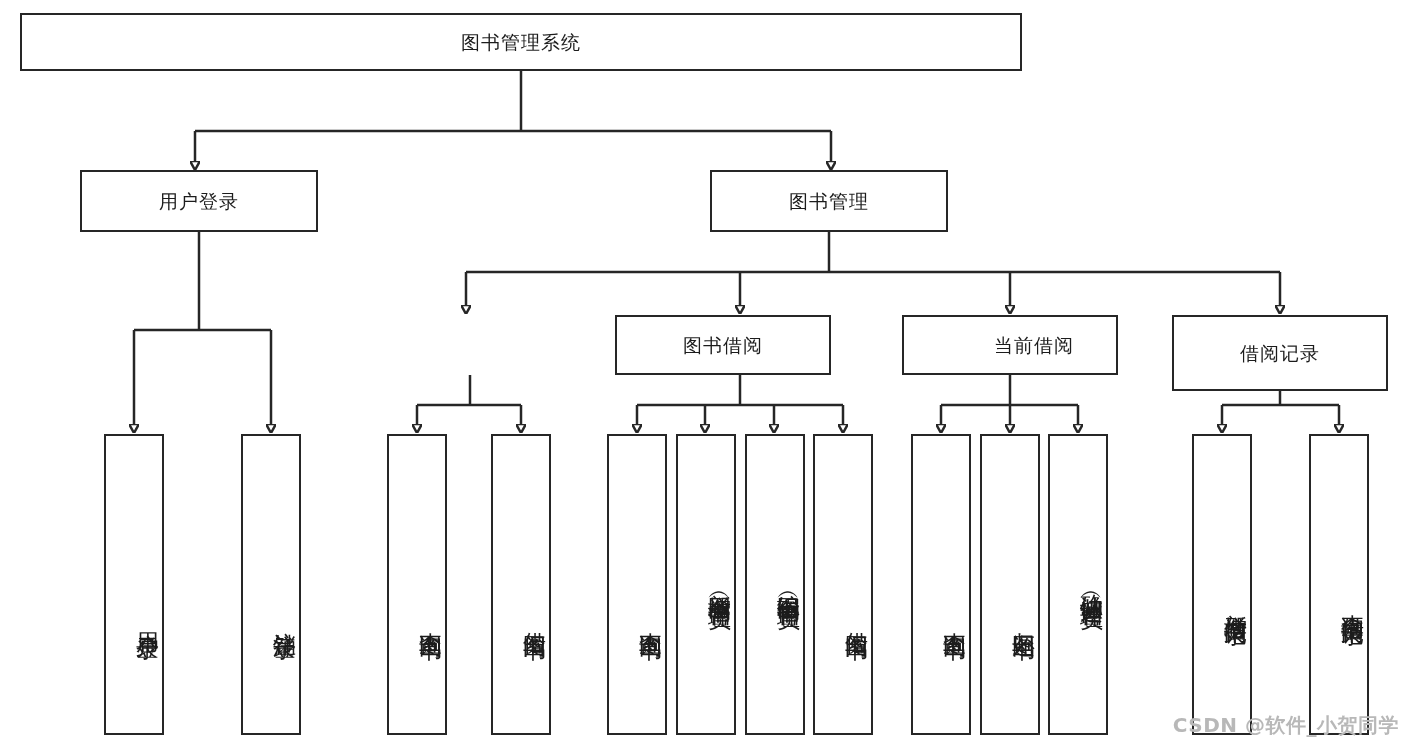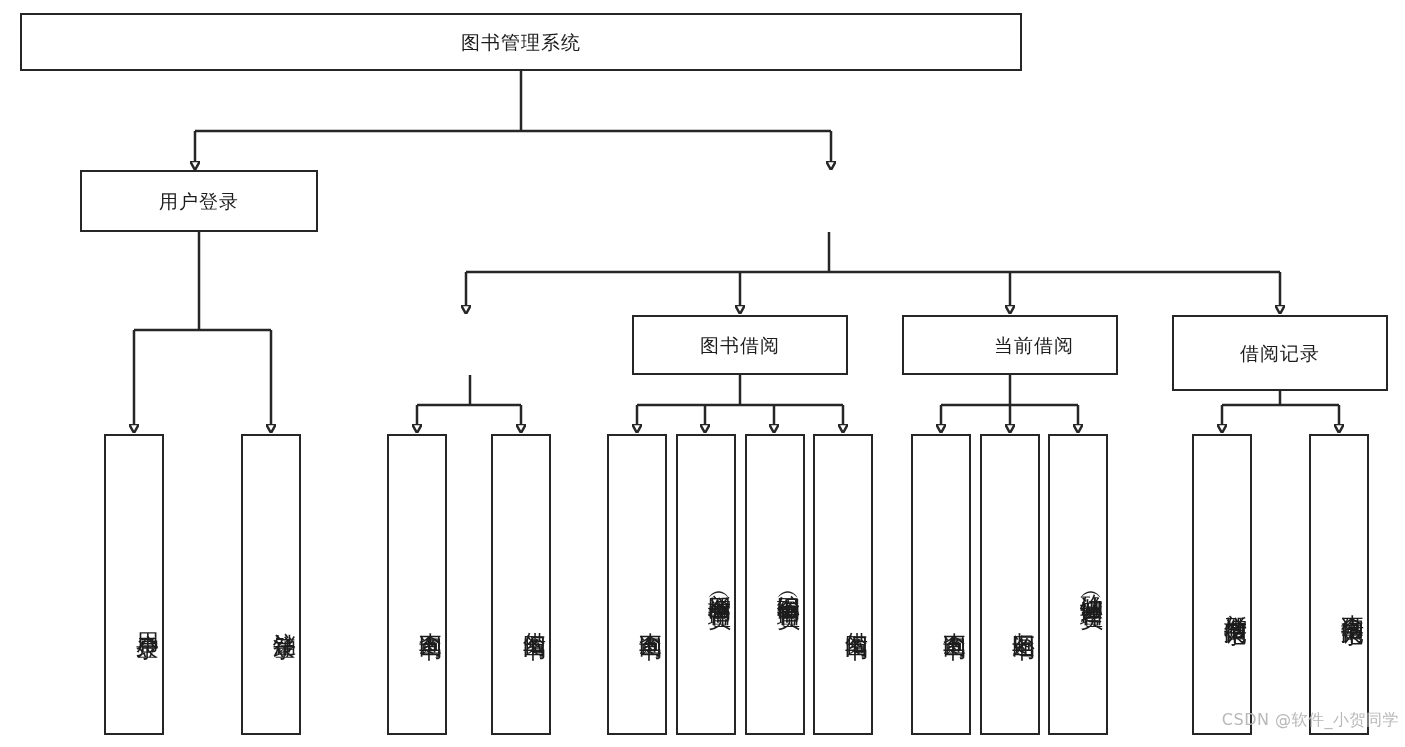--- a/index.html
+++ b/index.html
@@ -57,25 +57,26 @@
     pointer-events: none;
   }
   svg#wires line, svg#wires path {
     stroke: #262626;
     stroke-width: 2.5;
     fill: none;
   }
   .watermark {
     position: absolute;
     right: 6px;
-    bottom: 16px;
-    font-size: 16px;
+    bottom: 8px;
+    font-size: 20px;
     color: #b8b8b8;
     white-space: nowrap;
     letter-spacing: 0.5px;
+    font-weight: bold;
   }
 </style>
 </head>
 <body>
 
 <div id="canvas">
 
   <svg id="wires" viewBox="0 0 1405 747">
     <defs>
       <marker id="arrow" markerWidth="9" markerHeight="10" refX="1" refY="5" orient="auto" markerUnits="userSpaceOnUse">
@@ -124,22 +125,25 @@
     <line x1="1339" y1="405" x2="1339" y2="425" marker-end="url(#arrow)"></line>
   </svg>
 
   <div class="node h" style="left:20px; top:13px; width:1002px; height:58px;">
     <span>图书管理系统</span>
   </div>
 
   <div class="node h" style="left:80px; top:170px; width:238px; height:62px;">
     <span>用户登录</span>
   </div>
+  <div class="node h" style="left:710px; top:170px; width:238px; height:62px;">
+    <span>图书管理</span>
+  </div>
 
-  <div class="node h" style="left:632px; top:315px; width:216px; height:60px;">
+  <div class="node h" style="left:615px; top:315px; width:216px; height:60px;">
     <span>图书借阅</span>
   </div>
   <div class="node h" style="left:902px; top:315px; width:216px; height:60px;padding-left:48px;">
     <span>当前借阅</span>
   </div>
   <div class="node h" style="left:1172px; top:315px; width:216px; height:76px;">
     <span>借阅记录</span>
   </div>
 
   <div class="node v" style="left:104px; top:434px; width:60px; height:301px; padding-top:72px;">

